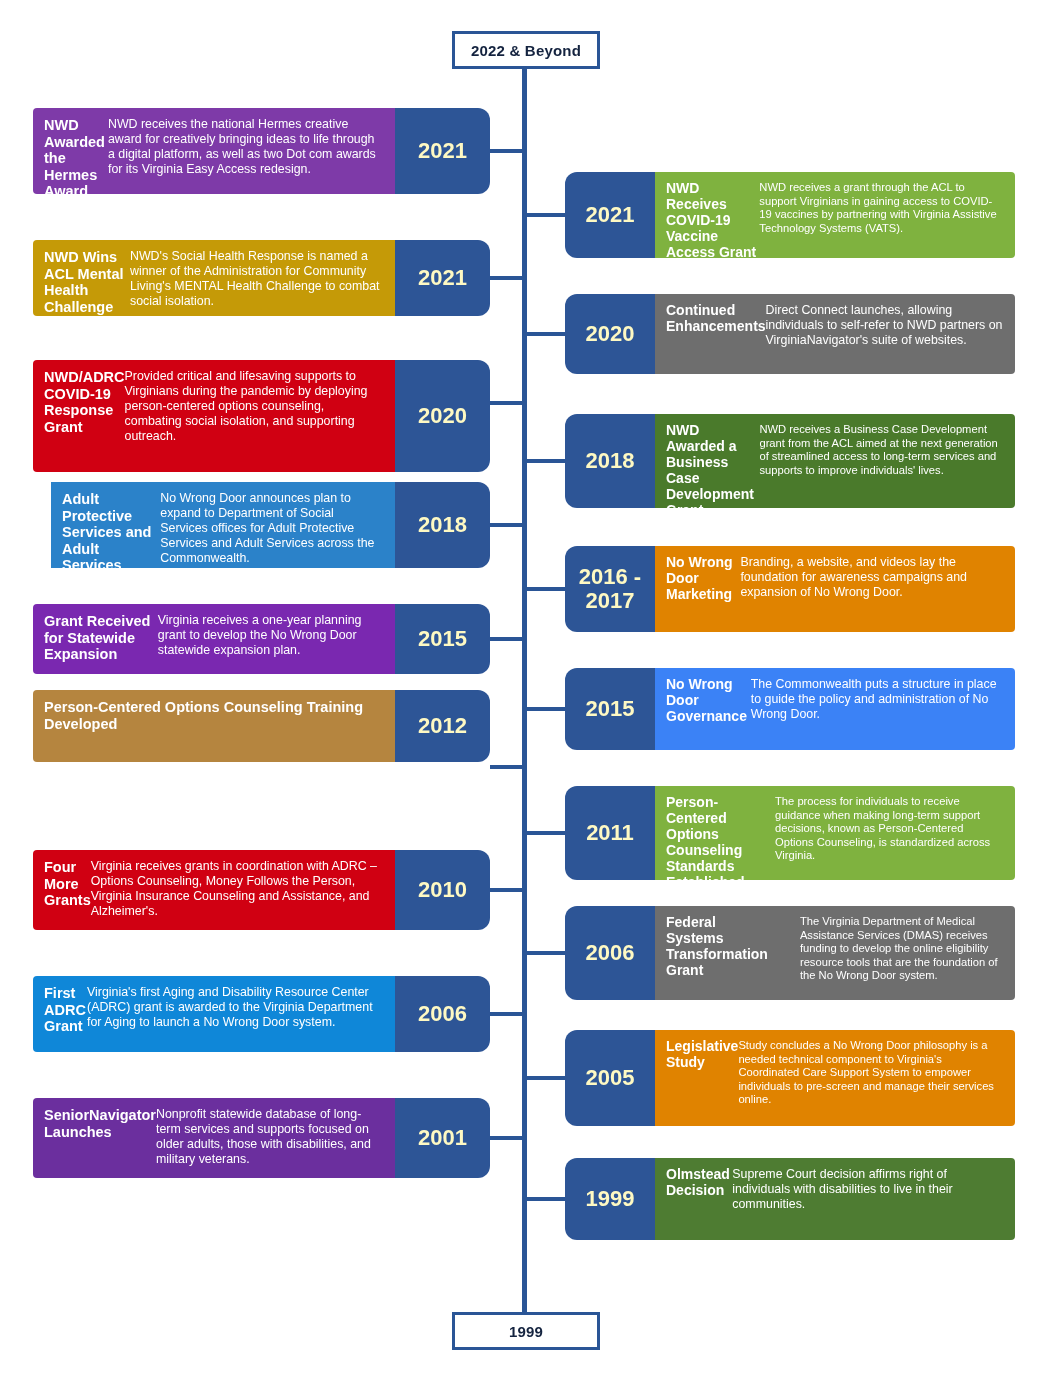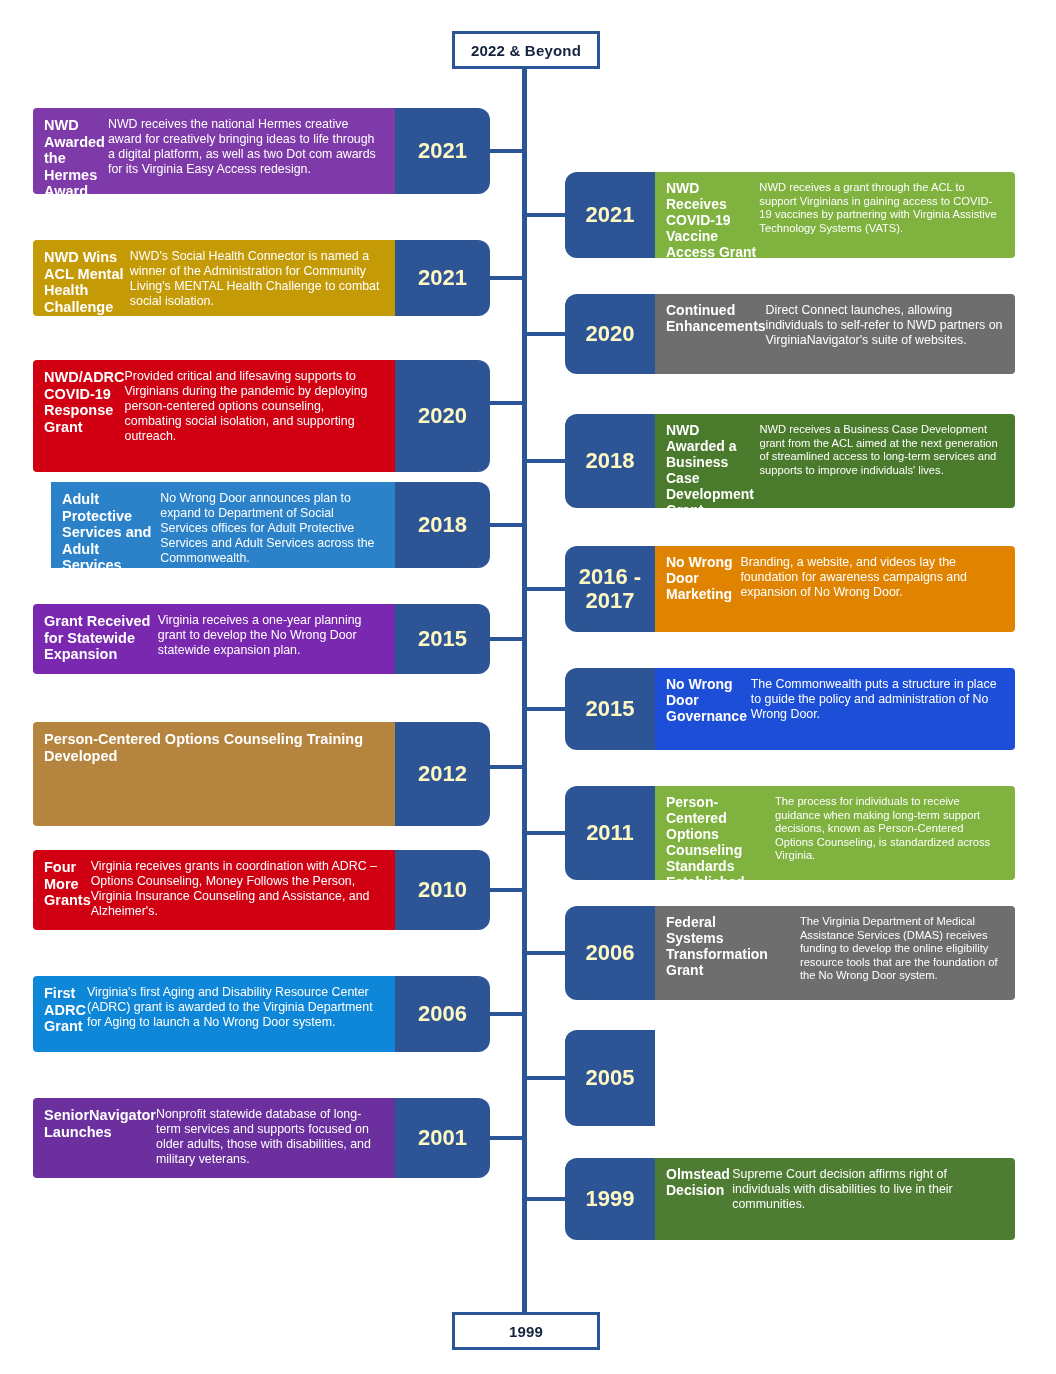--- a/index.html
+++ b/index.html
@@ -128,21 +128,21 @@
       <div class="card left" style="top: 108px; height: 86px;">
         <div class="body" style="background: rgb(126, 58, 168);">
           <div class="title">NWD Awarded the Hermes Award</div>
           <div class="desc">NWD receives the national Hermes creative award for creatively bringing ideas to life through a digital platform, as well as two Dot com awards for its Virginia Easy Access redesign.</div>
         </div>
         <div class="year">2021</div>
       </div>
       <div class="card left" style="top: 240px; height: 76px;">
         <div class="body" style="background: rgb(197, 154, 7);">
           <div class="title">NWD Wins ACL Mental Health Challenge</div>
-          <div class="desc">NWD's Social Health Connector is named a winner of the Administration for Community Living's MENTAL Health Challenge to combat social isolation.</div>
+          <div class="desc">NWD's Social Health Response is named a winner of the Administration for Community Living's MENTAL Health Challenge to combat social isolation.</div>
         </div>
         <div class="year">2021</div>
       </div>
       <div class="card left" style="top: 360px; height: 112px;">
         <div class="body" style="background: rgb(208, 0, 18);">
           <div class="title">NWD/ADRC COVID-19 Response Grant</div>
           <div class="desc">Provided critical and lifesaving supports to Virginians during the pandemic by deploying person-centered options counseling, combating social isolation, and supporting outreach.</div>
         </div>
         <div class="year">2020</div>
       </div>
@@ -153,21 +153,21 @@
         </div>
         <div class="year">2018</div>
       </div>
       <div class="card left" style="top: 604px; height: 70px;">
         <div class="body" style="background: rgb(122, 40, 176);">
           <div class="title">Grant Received for Statewide Expansion</div>
           <div class="desc">Virginia receives a one-year planning grant to develop the No Wrong Door statewide expansion plan.</div>
         </div>
         <div class="year">2015</div>
       </div>
-      <div class="card left" style="top: 722px; height: 104px;">
+      <div class="card left" style="top: 690px; height: 72px;">
         <div class="body" style="background: rgb(181, 133, 63);">
           <div class="title">Person-Centered Options Counseling Training Developed</div>
         </div>
         <div class="year">2012</div>
       </div>
       <div class="card left" style="top: 850px; height: 80px;">
         <div class="body" style="background: rgb(208, 0, 18);">
           <div class="title">Four More Grants</div>
           <div class="desc">Virginia receives grants in coordination with ADRC – Options Counseling, Money Follows the Person, Virginia Insurance Counseling and Assistance, and Alzheimer's.</div>
         </div>
@@ -215,41 +215,45 @@
           <span style="white-space: pre-line;">2016 -
 2017</span>
         </div>
         <div class="body" style="background: rgb(224, 131, 0);">
           <div class="title">No Wrong Door Marketing</div>
           <div class="desc">Branding, a website, and videos lay the foundation for awareness campaigns and expansion of No Wrong Door.</div>
         </div>
       </div>
       <div class="card right" style="top: 668px; height: 82px;">
         <div class="year">2015</div>
-        <div class="body" style="background: #1d4ed8;">
+        <div class="body" style="background: #3b82f6;">
           <div class="title">No Wrong Door Governance</div>
           <div class="desc">The Commonwealth puts a structure in place to guide the policy and administration of No Wrong Door.</div>
         </div>
       </div>
       <div class="card right" style="top: 786px; height: 94px;">
         <div class="year">2011</div>
         <div class="body" style="background: rgb(127, 178, 63);">
           <div class="title">Person-Centered Options Counseling Standards Established</div>
           <div class="desc small">The process for individuals to receive guidance when making long-term support decisions, known as Person-Centered Options Counseling, is standardized across Virginia.</div>
         </div>
       </div>
       <div class="card right" style="top: 906px; height: 94px;">
         <div class="year">2006</div>
         <div class="body" style="background: rgb(110, 110, 110); gap: 32px;">
           <div class="title">Federal Systems Transformation Grant</div>
           <div class="desc small">The Virginia Department of Medical Assistance Services (DMAS) receives funding to develop the online eligibility resource tools that are the foundation of the No Wrong Door system.</div>
         </div>
       </div>
       <div class="card right" style="top: 1030px; height: 96px;">
         <div class="year">2005</div>
+        <div class="body" style="background: rgb(224, 131, 0);">
+          <div class="title">Legislative Study</div>
+          <div class="desc small">Study concludes a No Wrong Door philosophy is a needed technical component to Virginia's Coordinated Care Support System to empower individuals to pre-screen and manage their services online.</div>
+        </div>
       </div>
       <div class="card right" style="top: 1158px; height: 82px;">
         <div class="year">1999</div>
         <div class="body" style="background: rgb(78, 124, 50);">
           <div class="title">Olmstead Decision</div>
           <div class="desc">Supreme Court decision affirms right of individuals with disabilities to live in their communities.</div>
         </div>
       </div>
     </div>
   <div id="connectors">

